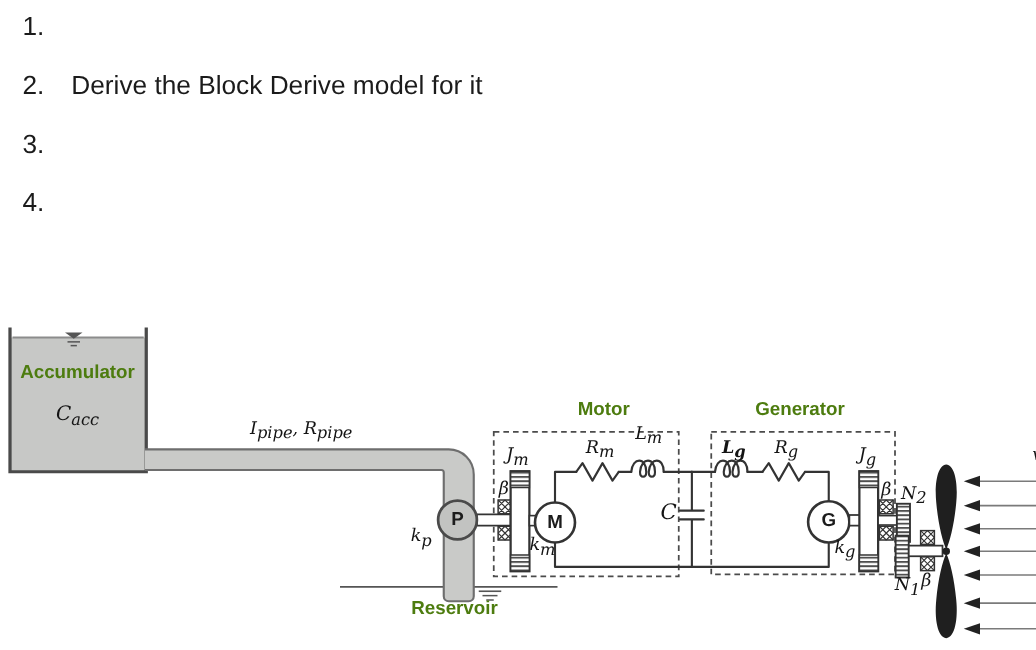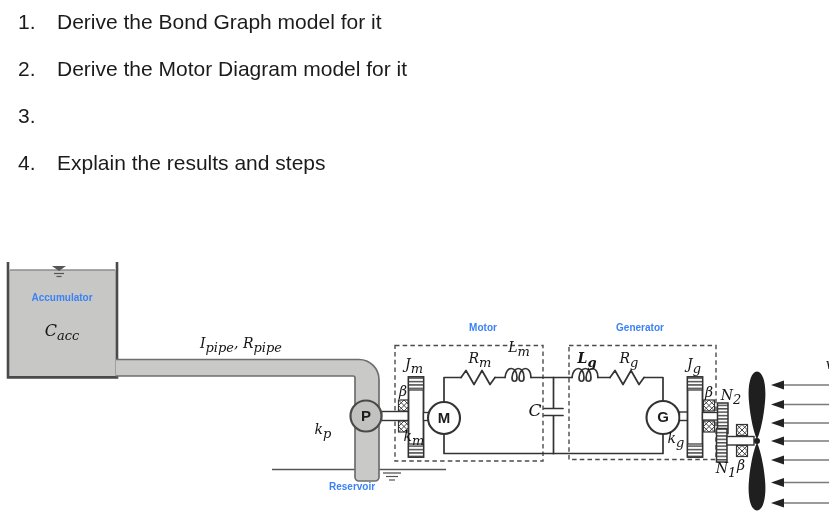--- a/index.html
+++ b/index.html
@@ -9,44 +9,42 @@
   .tasks{position:absolute;left:18px;top:6px;width:460px;}
   .task{display:flex;margin-bottom:16px;font-size:21px;line-height:31px;color:#1b1b1b;}
   .task .num{width:39px;flex:0 0 39px;}
   
   svg.canvas{position:absolute;left:0;top:0;}
   
   .lbl{position:absolute;font-family:"DejaVu Serif",serif;font-style:italic;
        font-size:14px;color:#141414;text-align:center;line-height:14px;white-space:nowrap;}
   .lbl sub{font-size:13px;line-height:0;font-style:italic;}
   .cap{position:absolute;font-family:"Liberation Sans",sans-serif;font-weight:bold;
-       font-size:10px;color:#3b82f6;text-align:center;line-height:16px;white-space:nowrap;}
+       font-size:15px;color:#4d7c0f;text-align:center;line-height:16px;white-space:nowrap;}
   .cl{position:absolute;font-family:"Liberation Sans",sans-serif;font-weight:bold;
       font-size:15px;color:#1c1c1c;text-align:center;line-height:16px;}
 </style>
 </head>
 <body>
 
 <div class="page">
 
   <div class="tasks">
     <div class="task">
       <span class="num">1.</span>
-      <span class="txt">Derive the Bond Graph model for it</span>
     </div>
     <div class="task">
       <span class="num">2.</span>
-      <span class="txt">Derive the Motor Diagram model for it</span>
+      <span class="txt">Derive the Block Derive model for it</span>
     </div>
     <div class="task">
       <span class="num">3.</span>
     </div>
     <div class="task">
       <span class="num">4.</span>
-      <span class="txt">Explain the results and steps</span>
     </div>
   </div>
 
   <svg class="canvas" width="829" height="520" viewBox="0 0 829 520">
     <defs>
       <pattern id="hs" width="4" height="3.4" patternUnits="userSpaceOnUse">
         <rect width="4" height="3.4" fill="#ffffff"></rect>
         <rect width="4" height="1.5" fill="#4f4f4f"></rect>
       </pattern>
       <g id="bx">
@@ -171,35 +169,35 @@
   <div class="cap" style="left:10px;top:290px;width:104px;">Accumulator</div>
   <div class="lbl" style="left:30px;top:324px;width:64px;font-size:16px;">
     <span>C</span><sub>acc</sub>
   </div>
 
   <div class="lbl" style="left:181px;top:336px;width:120px;">
     <span>I</span><sub>pipe</sub><span>, </span><span>R</span><sub>pipe</sub>
   </div>
 
   <div class="cl" style="left:356px;top:408px;width:20px;">P</div>
-  <div class="lbl" style="left:310px;top:422px;width:26px;">
+  <div class="lbl" style="left:324px;top:422px;width:26px;">
     <span>k</span><sub>p</sub>
   </div>
 
   <div class="cap" style="left:281px;top:479px;width:76px;text-align:left;margin-left:48px;">Reservoir</div>
 
   <div class="cap" style="left:443px;top:320px;width:80px;">Motor</div>
   <div class="cap" style="left:590px;top:320px;width:100px;">Generator</div>
 
   <div class="lbl" style="left:399px;top:357px;width:30px;">
     <span>J</span><sub>m</sub>
   </div>
   <div class="lbl" style="left:394px;top:384px;width:18px;">β</div>
   <div class="cl" style="left:434px;top:410px;width:20px;">M</div>
-  <div class="lbl" style="left:400px;top:429px;width:28px;">
+  <div class="lbl" style="left:420px;top:429px;width:28px;">
     <span>k</span><sub>m</sub>
   </div>
   <div class="lbl" style="left:462px;top:351px;width:36px;">
     <span>R</span><sub>m</sub>
   </div>
   <div class="lbl" style="left:501px;top:340px;width:36px;">
     <span>L</span><sub>m</sub>
   </div>
 
   <div class="lbl" style="left:524px;top:403px;width:22px;font-size:17px;">C</div>

